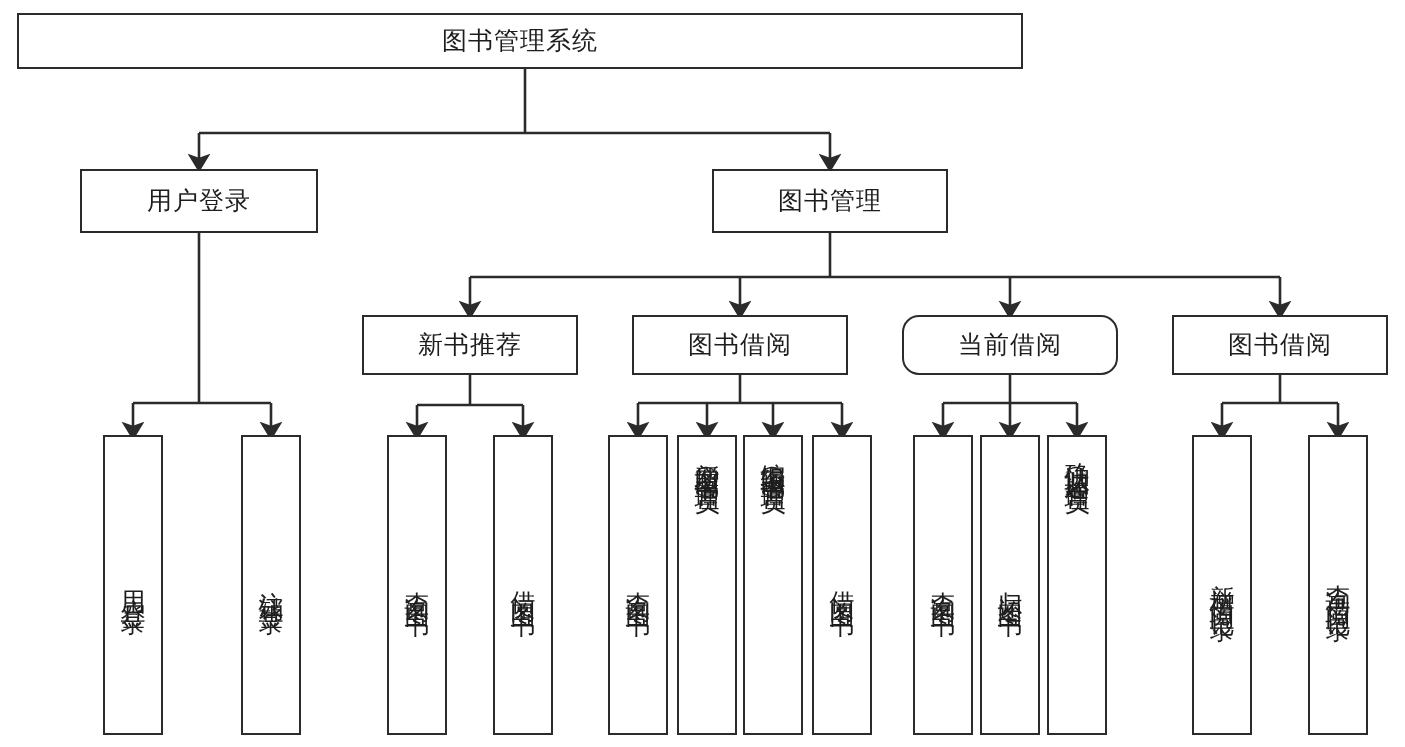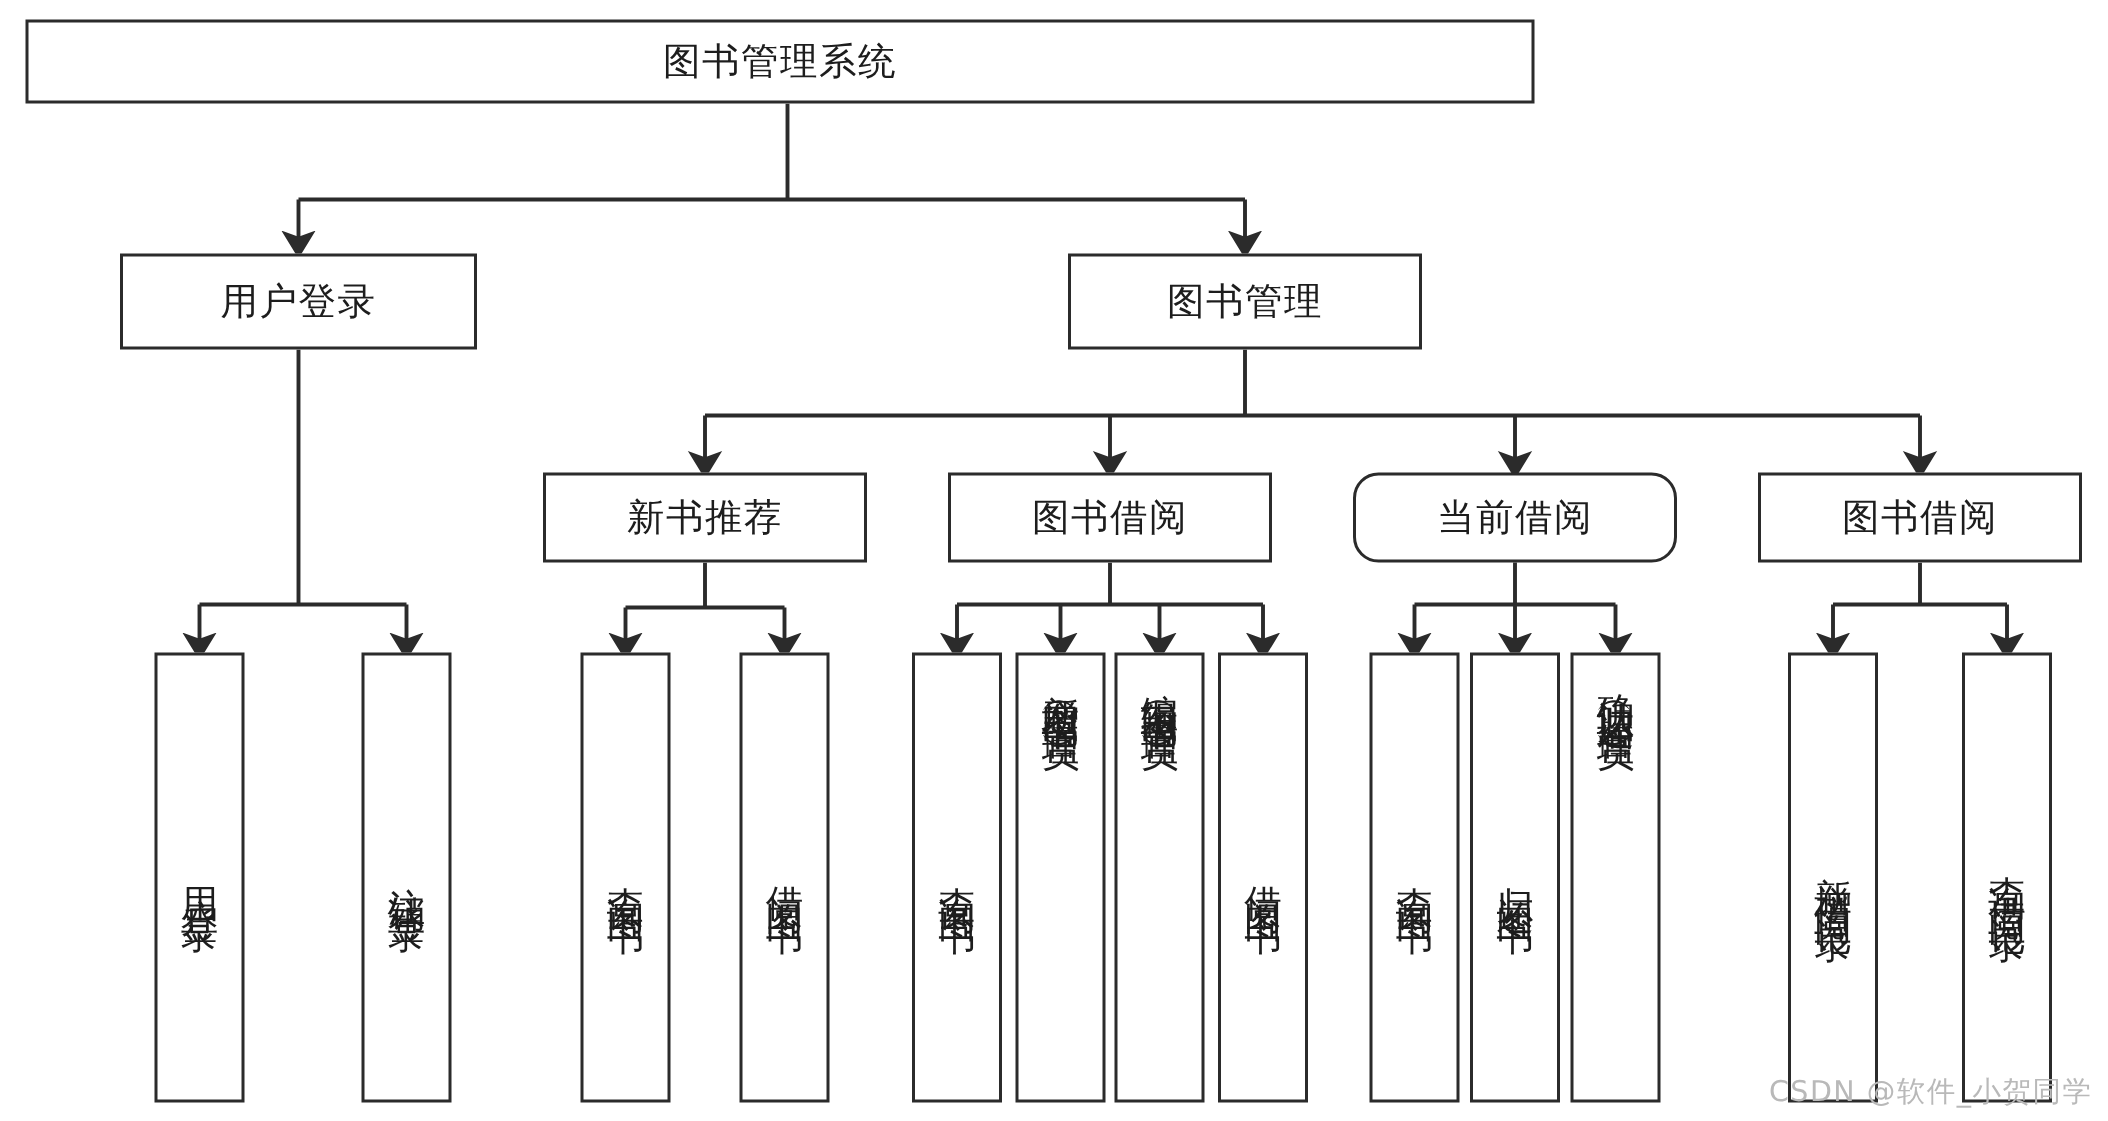--- a/index.html
+++ b/index.html
@@ -189,15 +189,14 @@
     <span class="vtext tall">确认归还（管理员）</span>
   </div>
 
   <div class="node v mid" style="left:1192px; top:435px; width:60px; height:300px;">
     <span class="vtext">新增借阅记录</span>
   </div>
   <div class="node v mid" style="left:1308px; top:435px; width:60px; height:300px;">
     <span class="vtext">查询借阅记录</span>
   </div>
 
-  <div id="watermark">CSDN @软件_小贺同学</div>
 
 </div>
 
 </body></html>

